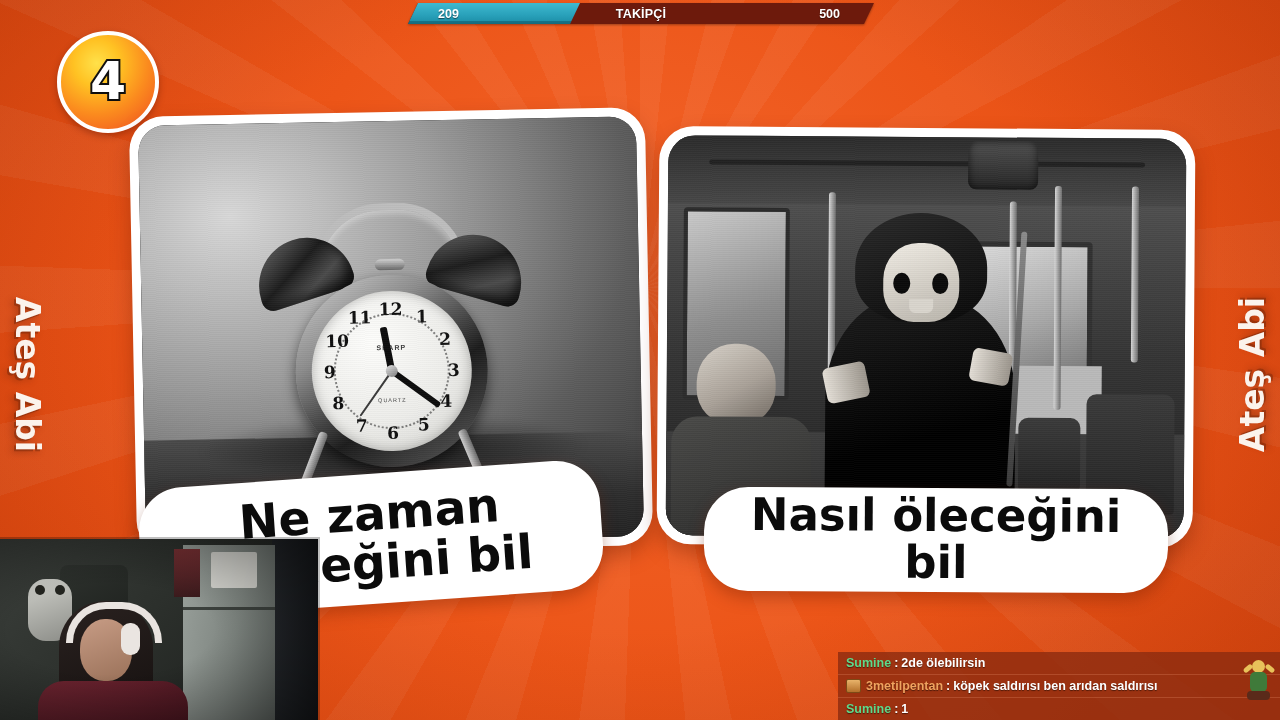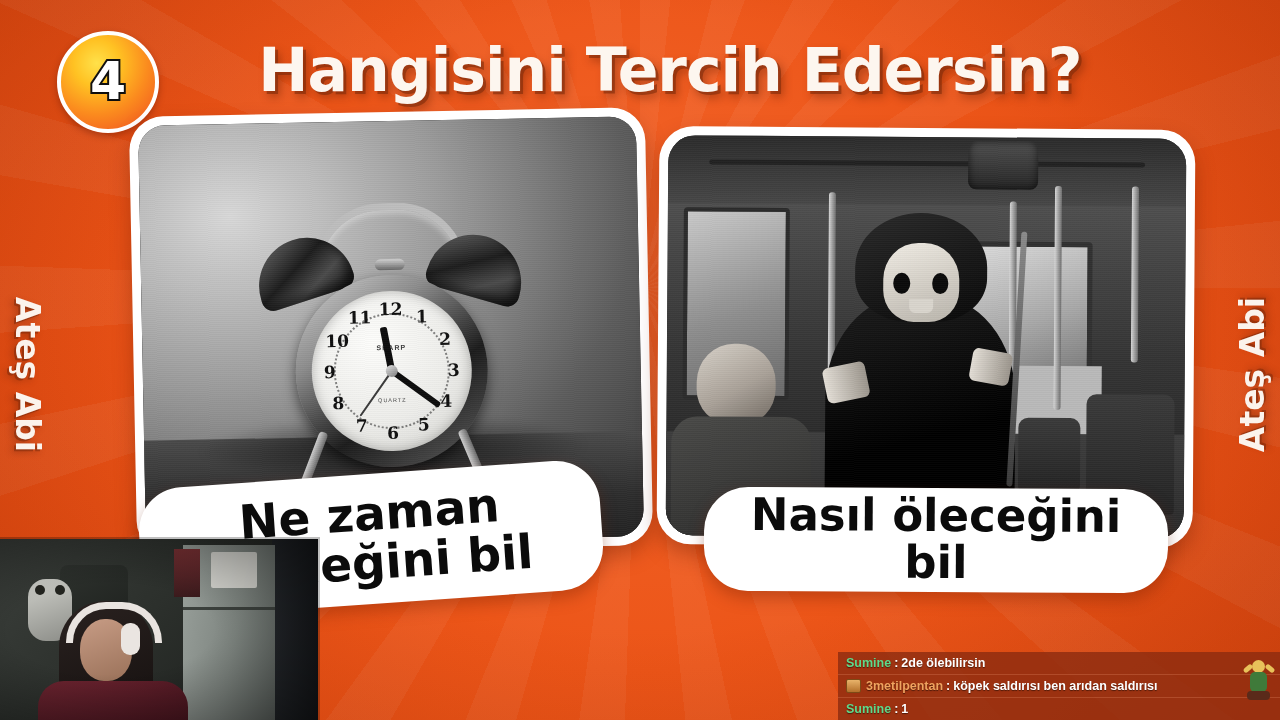--- a/index.html
+++ b/index.html
@@ -291,26 +291,32 @@
 </style>
 </head>
 <body>
 
 <div id="stage">
 
   <div class="bg-base"></div>
   <div class="bg-rays"></div>
   <div class="bg-vig"></div>
 
+  <div class="followbar">
+    <div class="fb-track"></div>
+    <div class="fb-fill"></div>
+    <div class="fb-cur">209</div>
+    <div class="fb-label">TAKİPÇİ</div>
+    <div class="fb-goal">500</div>
+  </div>
 
   <div class="round-badge">
     <div class="round-num">4</div>
   </div>
 
-  <div class="title">Hangisini Tercih Edersin?</div>
 
   <div class="watermark wm-left">Ateş Abi</div>
   <div class="watermark wm-right">Ateş Abi</div>
 
   <div class="card card-a">
     <div class="card-inner">
       <div class="photoA">
         <div class="deskA"></div>
         <div class="shadowA"></div>
         <div class="clock">

